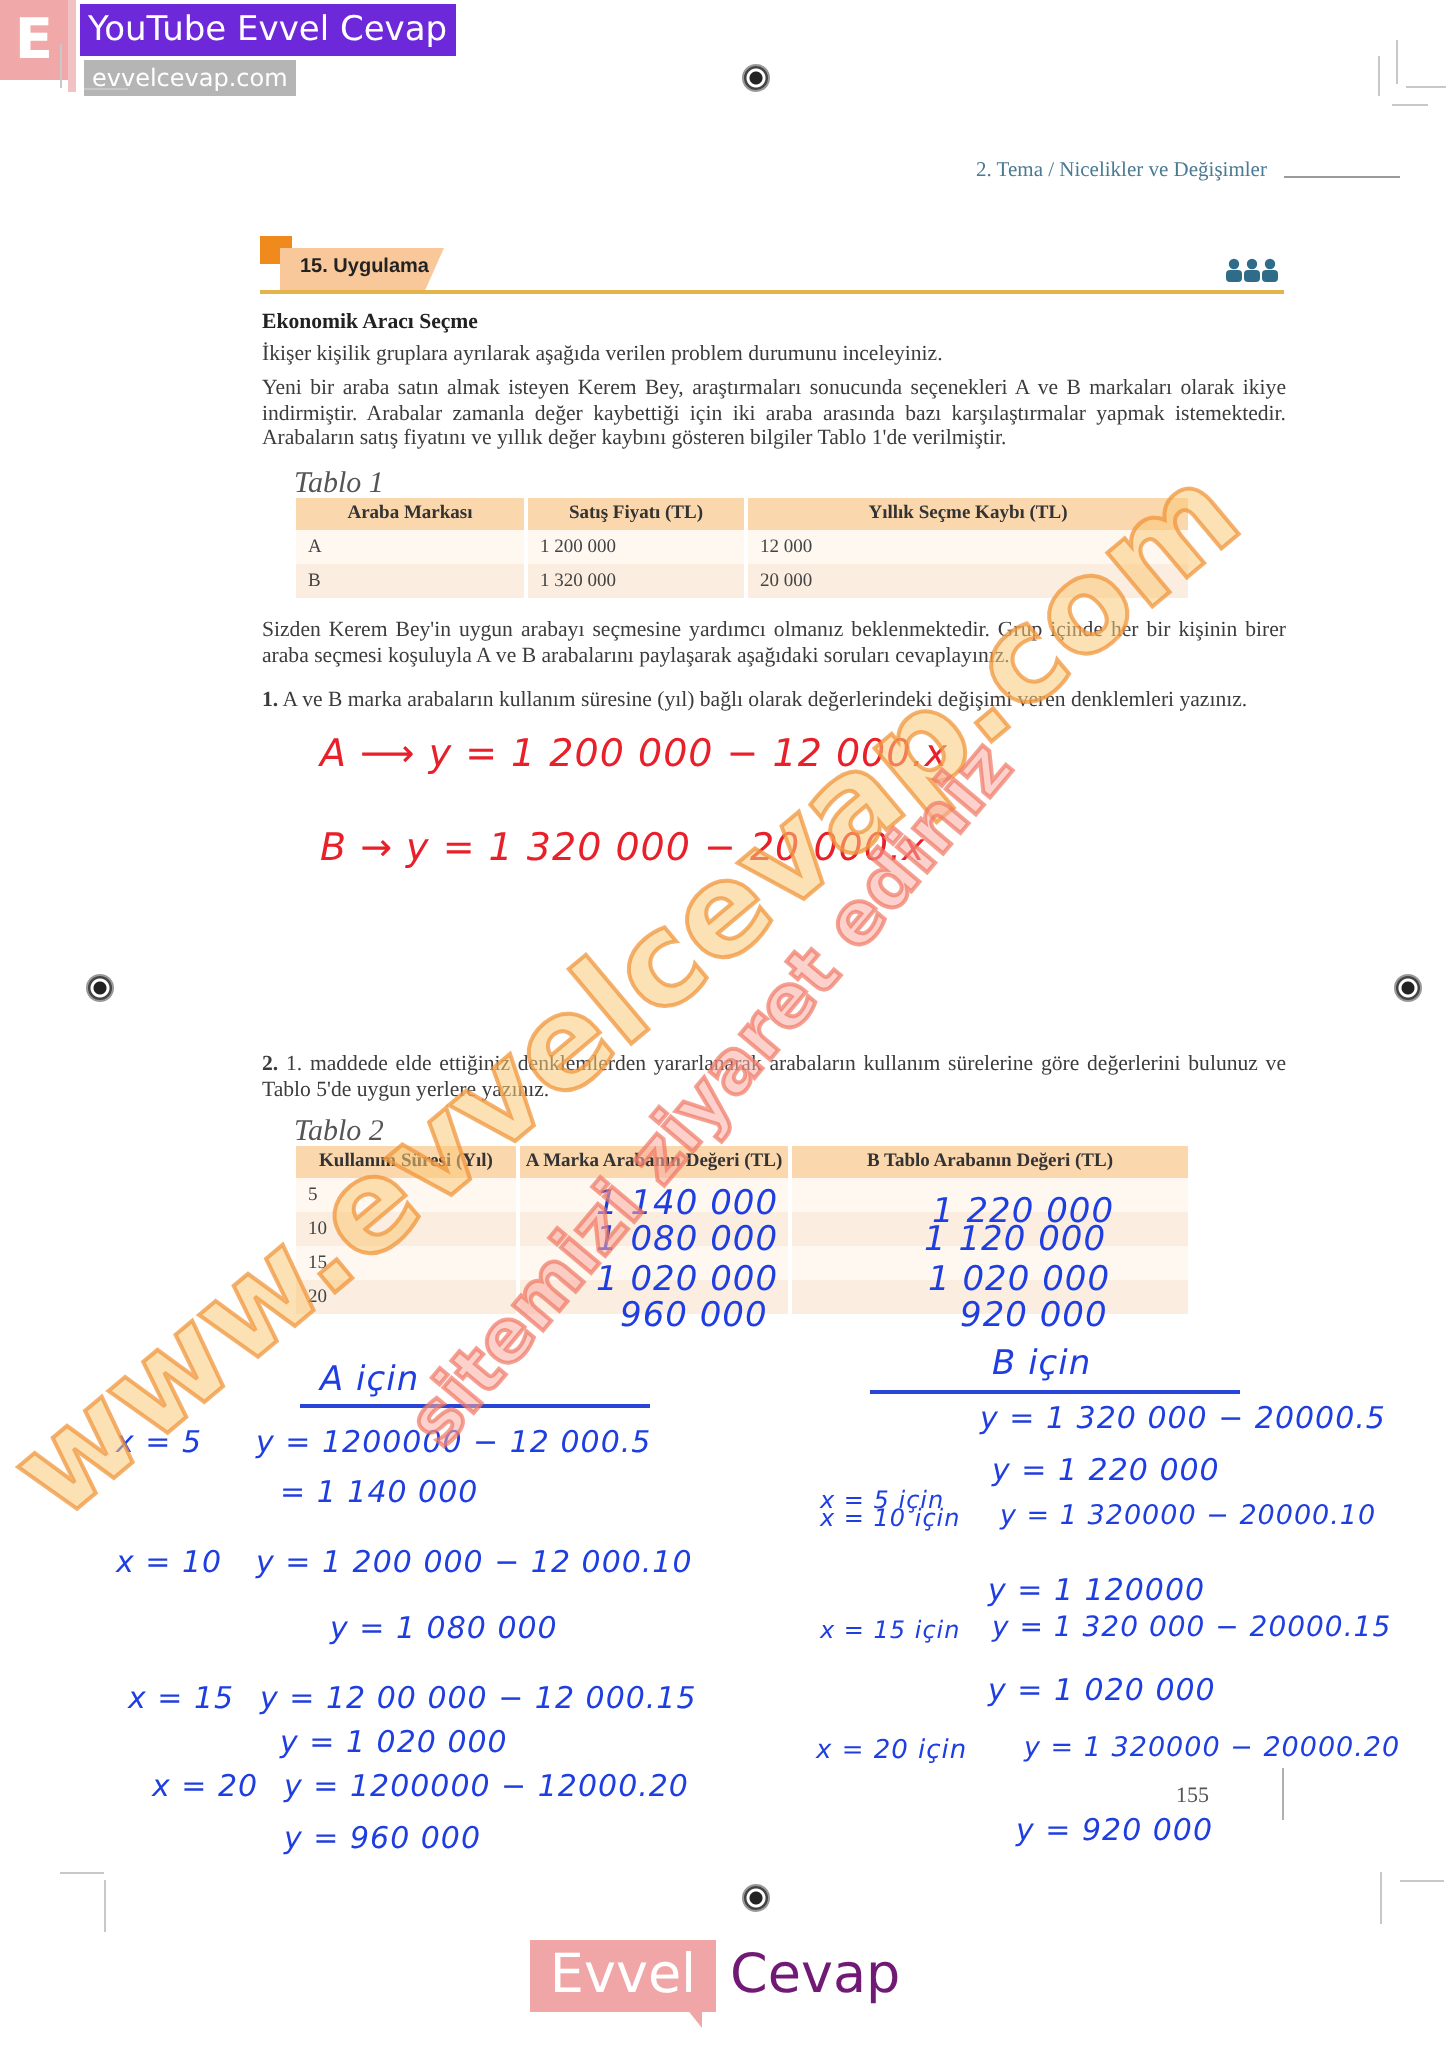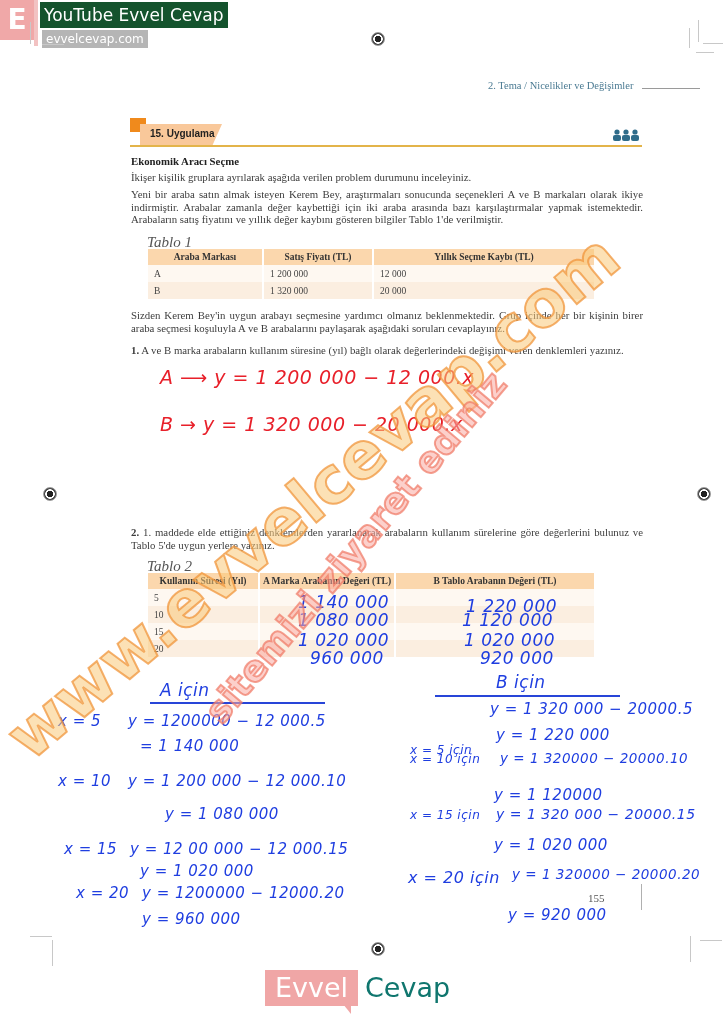--- a/index.html
+++ b/index.html
@@ -4,21 +4,21 @@
 <style>
   * { box-sizing: border-box; margin: 0; padding: 0; }
   html, body { width: 725px; height: 1024px; background: #ffffff; overflow: hidden; }
   body { position: relative; font-family: "Liberation Serif", serif; color: #333; }
 
   
   .yt-badge { position: absolute; left: 0; top: 0; width: 230px; height: 50px; }
   .yt-badge .e-box { position: absolute; left: 0; top: 0; width: 34px; height: 40px; background: #f0a8a8; color: #fff;
     font: bold 28px "DejaVu Sans", sans-serif; text-align: center; line-height: 40px; }
   .yt-badge .e-stem { position:absolute; left:34px; top:0; width:4px; height:46px; background:#f2c2c2; }
-  .yt-badge .title-box { position: absolute; left: 40px; top: 2px; height: 26px; padding: 0 4px; background: #14532d; color:#fff;
+  .yt-badge .title-box { position: absolute; left: 40px; top: 2px; height: 26px; padding: 0 4px; background: #6d28d9; color:#fff;
     font: 17px "DejaVu Sans", sans-serif; line-height: 26px; white-space: nowrap; }
   .yt-badge .url-box { position: absolute; left: 42px; top: 30px; height: 18px; padding: 0 4px; background:#b5b5b5; color:#fff;
     font: 12px "DejaVu Sans", sans-serif; line-height: 18px; }
 
   
   .crop { position: absolute; background: #c8c8c8; }
 
   
   .reg { position: absolute; width: 14px; height: 14px; border-radius: 50%; border: 1px solid #999; background: radial-gradient(circle, #222 0 3px, #fff 3.5px 4.5px, #444 5px); }
 
@@ -60,21 +60,21 @@
   .wm.pink { color: rgba(250, 170, 160, 0.55); -webkit-text-stroke: 2px rgba(240,120,100,0.7); }
 
   .page-num { position:absolute; left:588px; top:892px; font-size:11px; color:#555; }
   .page-num-bar { position:absolute; left:641px; top:884px; width:1px; height:26px; background:#b0b0b0; }
 
   
   .logo { position:absolute; left:265px; top:970px; height:40px; }
   .logo .evvel { position:absolute; left:0; top:0; width:93px; height:36px; background:#f0a6a6; color:#fff;
     font: 27px "DejaVu Sans", sans-serif; line-height:36px; text-align:center; }
   .logo .tail { position:absolute; left:78px; top:34px; width:0; height:0; border-left:8px solid transparent; border-top:10px solid #f0a6a6; }
-  .logo .cevap { position:absolute; left:100px; top:0; color:#0f766e; font: 27px "DejaVu Sans", sans-serif; line-height:36px; }
+  .logo .cevap { position:absolute; left:100px; top:0; color:#701a75; font: 27px "DejaVu Sans", sans-serif; line-height:36px; }
 </style>
 </head>
 <body>
 
 <div class="yt-badge">
   <div class="e-box">E</div>
   <div class="e-stem"></div>
   <div class="title-box">YouTube Evvel Cevap</div>
   <div class="url-box">evvelcevap.com</div>
 </div>
@@ -212,21 +212,21 @@
 <div class="hw-line" style="left:435px;top:695px;width:185px;"></div>
 <div class="hw blue" style="left:410px;top:702px;font-size:12px;margin-top:41px;">x = 5 için</div>
 <div class="hw blue" style="left:490px;top:700px;">y = 1 320 000 − 20000.5</div>
 <div class="hw blue" style="left:496px;top:726px;">y = 1 220 000</div>
 <div class="hw blue" style="left:410px;top:752px;font-size:12px;">x = 10 için</div>
 <div class="hw blue" style="left:500px;top:750px;font-size:13.5px;">y = 1 320000 − 20000.10</div>
 <div class="hw blue" style="left:494px;top:786px;">y = 1 120000</div>
 <div class="hw blue" style="left:410px;top:808px;font-size:12px;">x = 15 için</div>
 <div class="hw blue" style="left:496px;top:806px;font-size:14px;">y = 1 320 000 − 20000.15</div>
 <div class="hw blue" style="left:494px;top:836px;">y = 1 020 000</div>
-<div class="hw blue" style="left:408px;top:868px;font-size:16px;">x = 20 için</div>
+<div class="hw blue" style="left:408px;top:868px;font-size:13px;">x = 20 için</div>
 <div class="hw blue" style="left:512px;top:866px;font-size:13.5px;">y = 1 320000 − 20000.20</div>
 <div class="hw blue" style="left:508px;top:906px;">y = 920 000</div>
 
 <div class="page-num">155</div>
 <div class="page-num-bar"></div>
 
 <div class="wm" style="left:40px;top:700px;font-size:64px;transform:rotate(-40deg);">www.evvelcevap.com</div>
 <div class="wm pink" style="left:228px;top:690px;font-size:36px;transform:rotate(-50deg);">sitemizi ziyaret ediniz</div>
 
 <div class="logo">

